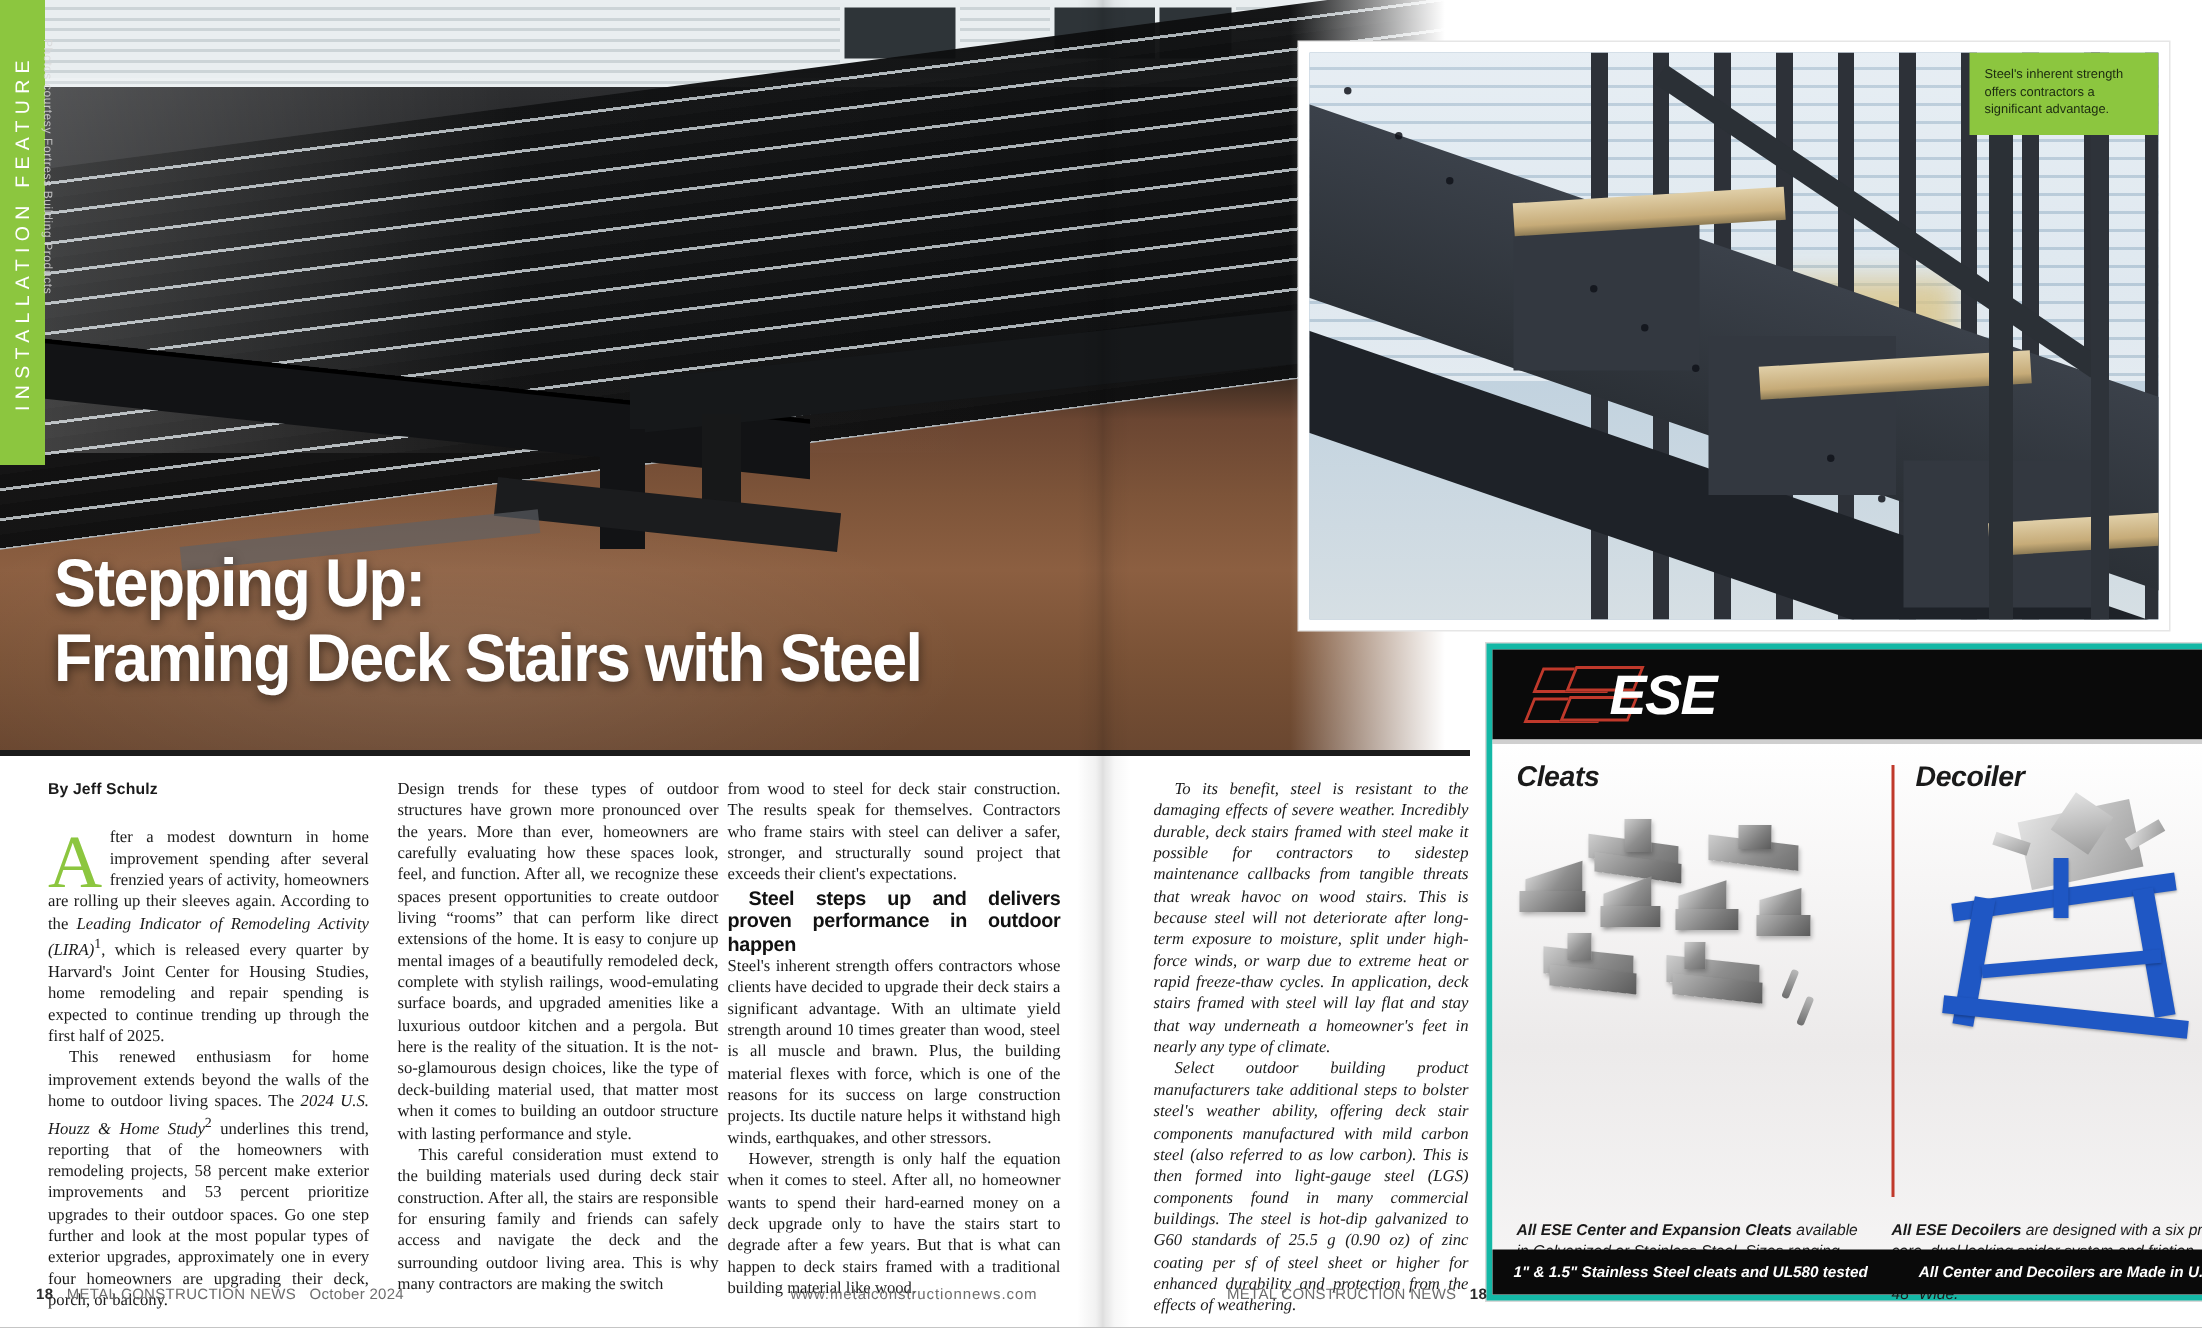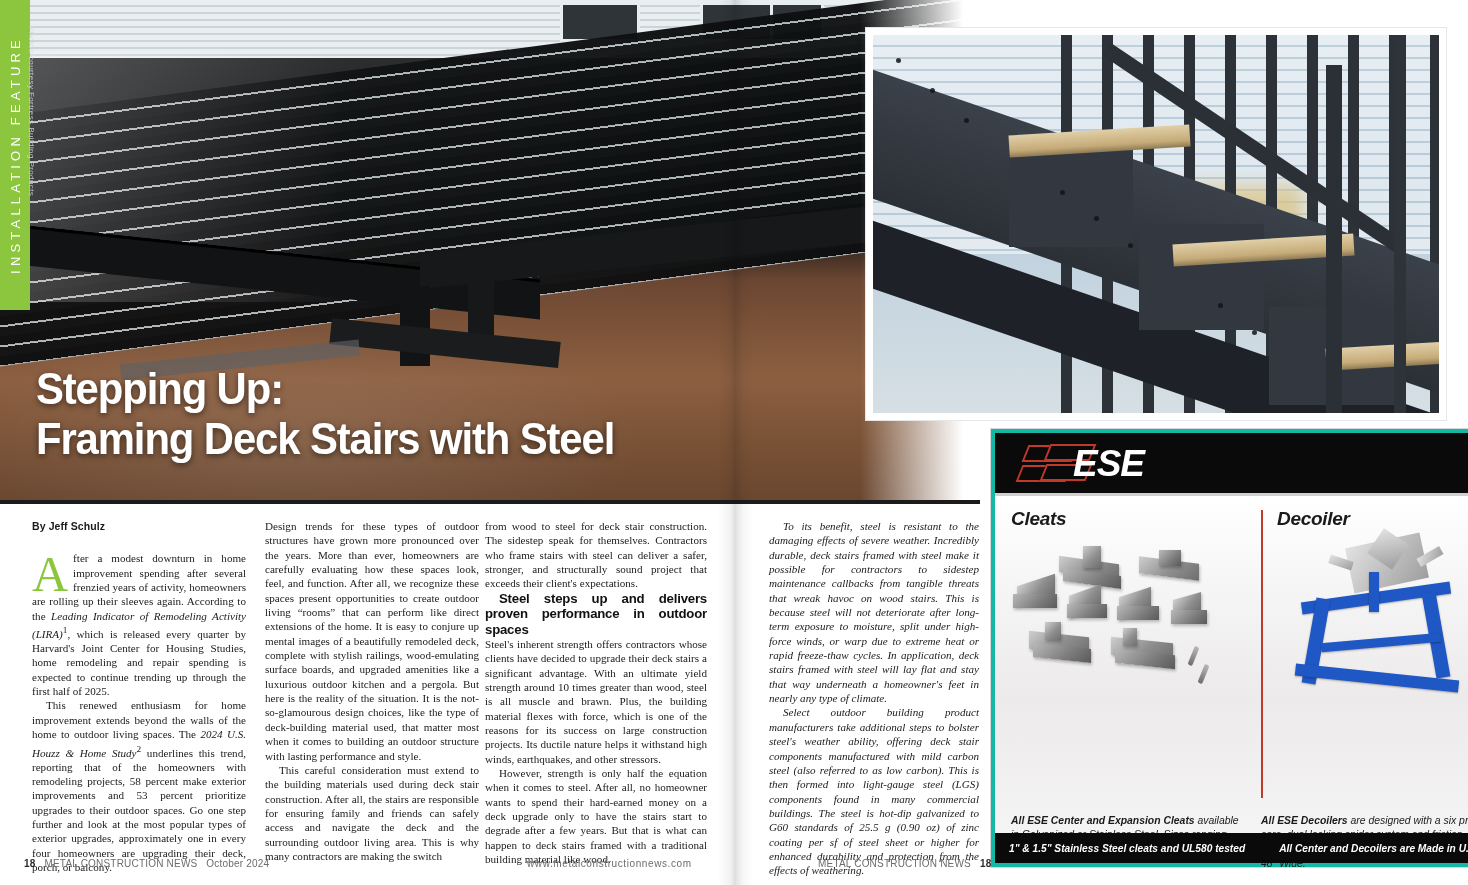--- a/index.html
+++ b/index.html
@@ -221,39 +221,40 @@
       <div class="post-r"></div>
       <div class="post-r2"></div>
       <div class="bolt" style="left:4%;top:6%;"></div>
       <div class="bolt" style="left:10%;top:14%;"></div>
       <div class="bolt" style="left:16%;top:22%;"></div>
       <div class="bolt" style="left:33%;top:41%;"></div>
       <div class="bolt" style="left:39%;top:48%;"></div>
       <div class="bolt" style="left:45%;top:55%;"></div>
       <div class="bolt" style="left:61%;top:71%;"></div>
       <div class="bolt" style="left:67%;top:78%;"></div>
+      <div class="green-cap">Steel's inherent strength offers contractors a significant advantage.</div>
     </div>
   </div>
 
   <div class="cols">
 
     <div class="col" id="col1">
       <p class="byline">By Jeff Schulz</p>
       <p class="first"><span class="dropcap">A</span><span>fter a modest downturn in home improvement spending after several frenzied years of activity, homeowners are rolling up their sleeves again. According to the </span><i>Leading Indicator of Remodeling Activity (LIRA)</i><sup>1</sup><span>, which is released every quarter by Harvard's Joint Center for Housing Studies, home remodeling and repair spending is expected to continue trending up through the first half of 2025.</span></p>
       <p><span>This renewed enthusiasm for home improvement extends beyond the walls of the home to outdoor living spaces. The </span><i>2024 U.S. Houzz &amp; Home Study</i><sup>2</sup><span> underlines this trend, reporting that of the homeowners with remodeling projects, 58 percent make exterior improvements and 53 percent prioritize upgrades to their outdoor spaces. Go one step further and look at the most popular types of exterior upgrades, approximately one in every four homeowners are upgrading their deck, porch, or balcony.</span></p>
     </div>
 
     <div class="col" id="col2">
       <p class="first">Design trends for these types of outdoor structures have grown more pronounced over the years. More than ever, homeowners are carefully evaluating how these spaces look, feel, and function. After all, we recognize these spaces present opportunities to create outdoor living “rooms” that can perform like direct extensions of the home. It is easy to conjure up mental images of a beautifully remodeled deck, complete with stylish railings, wood-emulating surface boards, and upgraded amenities like a luxurious outdoor kitchen and a pergola. But here is the reality of the situation. It is the not-so-glamourous design choices, like the type of deck-building material used, that matter most when it comes to building an outdoor structure with lasting performance and style.</p>
       <p>This careful consideration must extend to the building materials used during deck stair construction. After all, the stairs are responsible for ensuring family and friends can safely access and navigate the deck and the surrounding outdoor living area. This is why many contractors are making the switch</p>
     </div>
 
     <div class="col" id="col3">
-      <p class="first">from wood to steel for deck stair construction. The sidestep speak for themselves. Contractors who frame stairs with steel can deliver a safer, stronger, and structurally sound project that exceeds their client's expectations.</p>
-      <p class="subhead">Steel steps up and delivers proven performance in outdoor spaces</p>
+      <p class="first">from wood to steel for deck stair construction. The results speak for themselves. Contractors who frame stairs with steel can deliver a safer, stronger, and structurally sound project that exceeds their client's expectations.</p>
+      <p class="subhead">Steel steps up and delivers proven performance in outdoor happen</p>
       <p class="first">Steel's inherent strength offers contractors whose clients have decided to upgrade their deck stairs a significant advantage. With an ultimate yield strength around 10 times greater than wood, steel is all muscle and brawn. Plus, the building material flexes with force, which is one of the reasons for its success on large construction projects. Its ductile nature helps it withstand high winds, earthquakes, and other stressors.</p>
       <p>However, strength is only half the equation when it comes to steel. After all, no homeowner wants to spend their hard-earned money on a deck upgrade only to have the stairs start to degrade after a few years. But that is what can happen to deck stairs framed with a traditional building material like wood.</p>
     </div>
 
     <div class="col" id="col4">
       <p>To its benefit, steel is resistant to the damaging effects of severe weather. Incredibly durable, deck stairs framed with steel make it possible for contractors to sidestep maintenance callbacks from tangible threats that wreak havoc on wood stairs. This is because steel will not deteriorate after long-term exposure to moisture, split under high-force winds, or warp due to extreme heat or rapid freeze-thaw cycles. In application, deck stairs framed with steel will lay flat and stay that way underneath a homeowner's feet in nearly any type of climate.</p>
       <p>Select outdoor building product manufacturers take additional steps to bolster steel's weather ability, offering deck stair components manufactured with mild carbon steel (also referred to as low carbon). This is then formed into light-gauge steel (LGS) components found in many commercial buildings. The steel is hot-dip galvanized to G60 standards of 25.5 g (0.90 oz) of zinc coating per sf of steel sheet or higher for enhanced durability and protection from the effects of weathering.</p>
     </div>
 
   </div>

